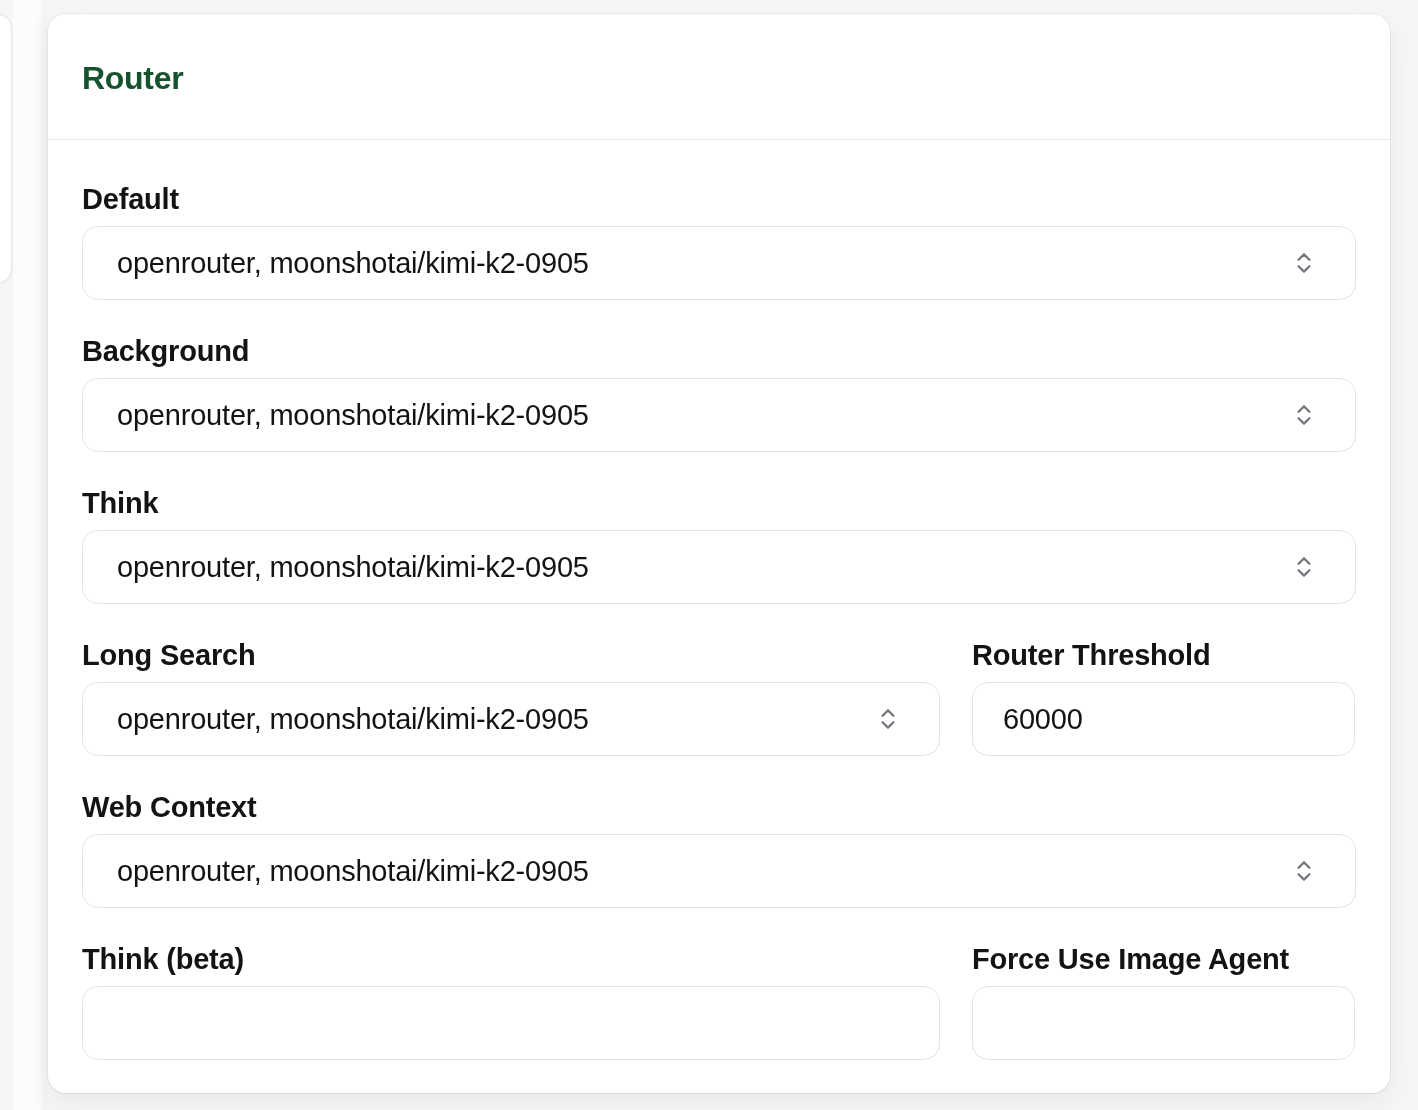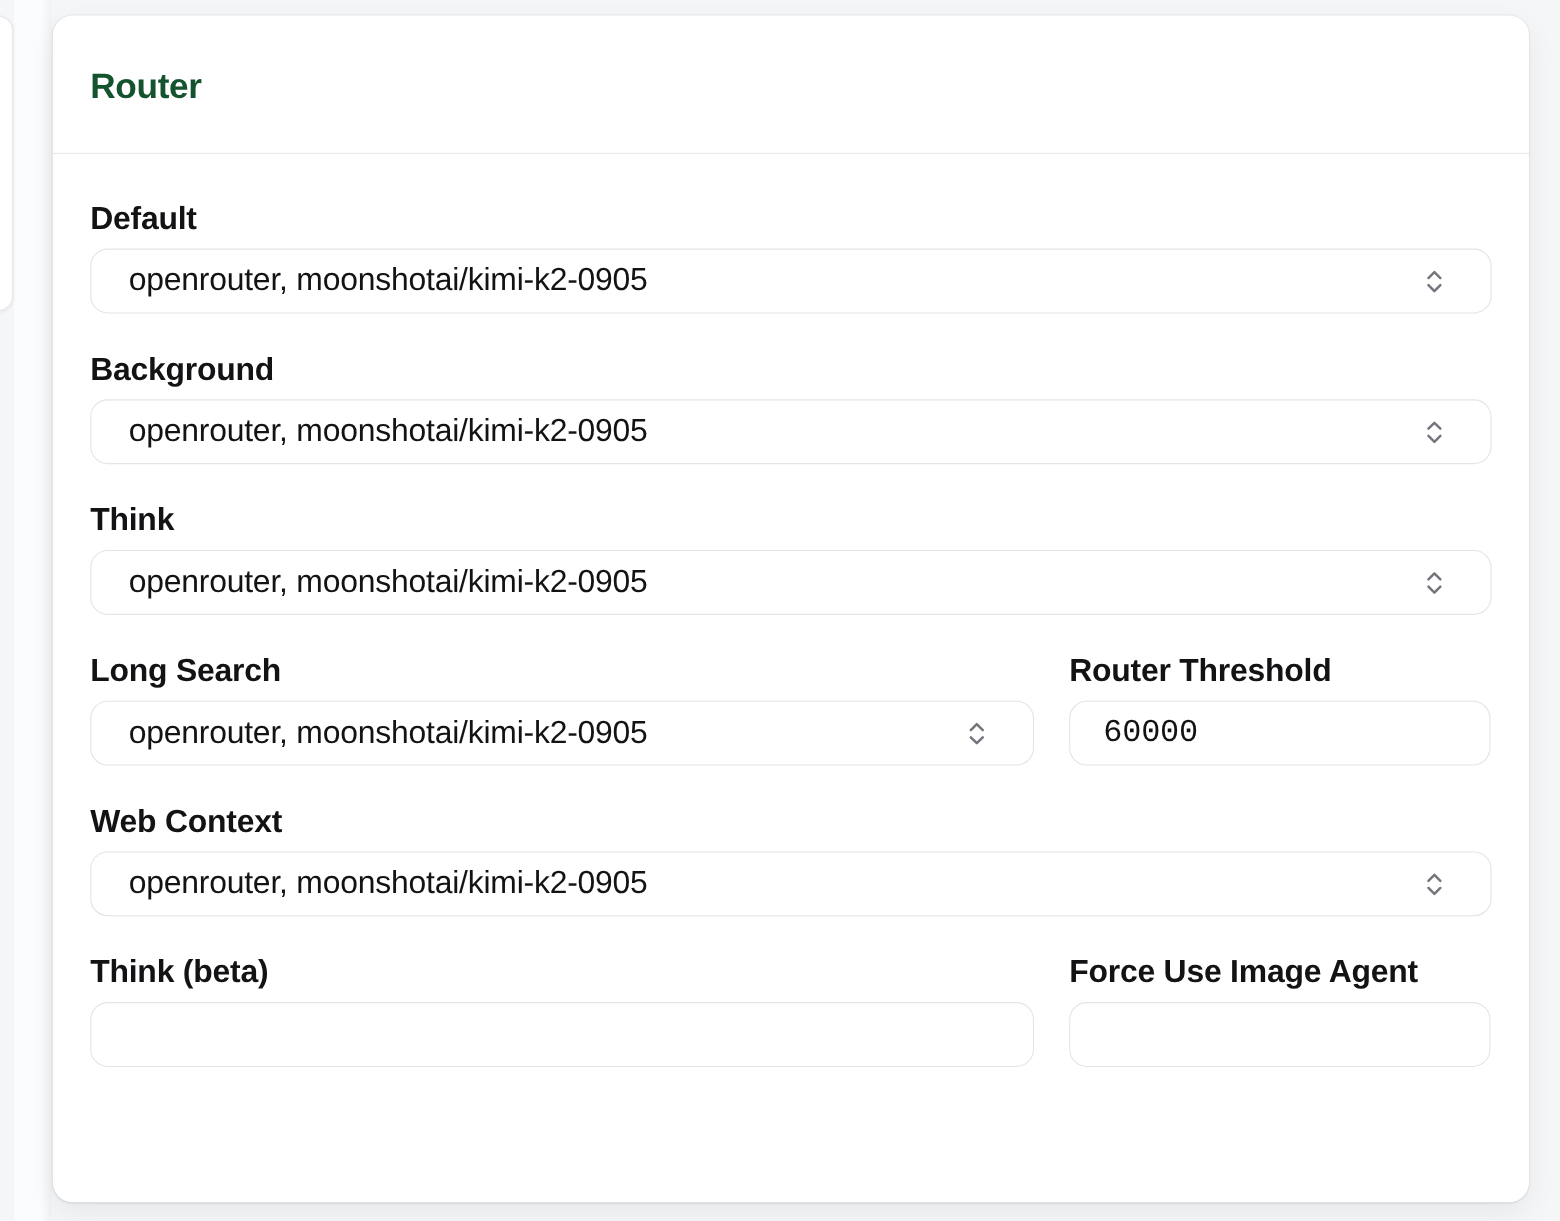--- a/index.html
+++ b/index.html
@@ -73,21 +73,21 @@
   .field-label {
     font-size: 29px;
     line-height: 36px;
     font-weight: 600;
     letter-spacing: -0.2px;
     color: #131316;
     margin-bottom: 9px;
   }
 
   .control {
-    height: 59px;
+    height: 74px;
     width: 100%;
     background: #ffffff;
     border: 1px solid #e4e4e8;
     border-radius: 16px;
     font-size: 29px;
     font-weight: 500;
     color: #131316;
     letter-spacing: -0.2px;
   }
 
@@ -105,21 +105,21 @@
   }
   .chevron {
     flex: 0 0 auto;
     width: 26px; height: 26px;
     margin-left: 18px;
   }
 
   input.control {
     padding: 0 30px;
     outline: none;
-    font-family: Liberation Mono, monospace;
+    font-family: Liberation Sans, sans-serif;
   }
 </style>
 </head>
 <body>
 
 <div class="left-strip"></div>
 
 <div class="left-card"></div>
 
 <div class="main-card">

